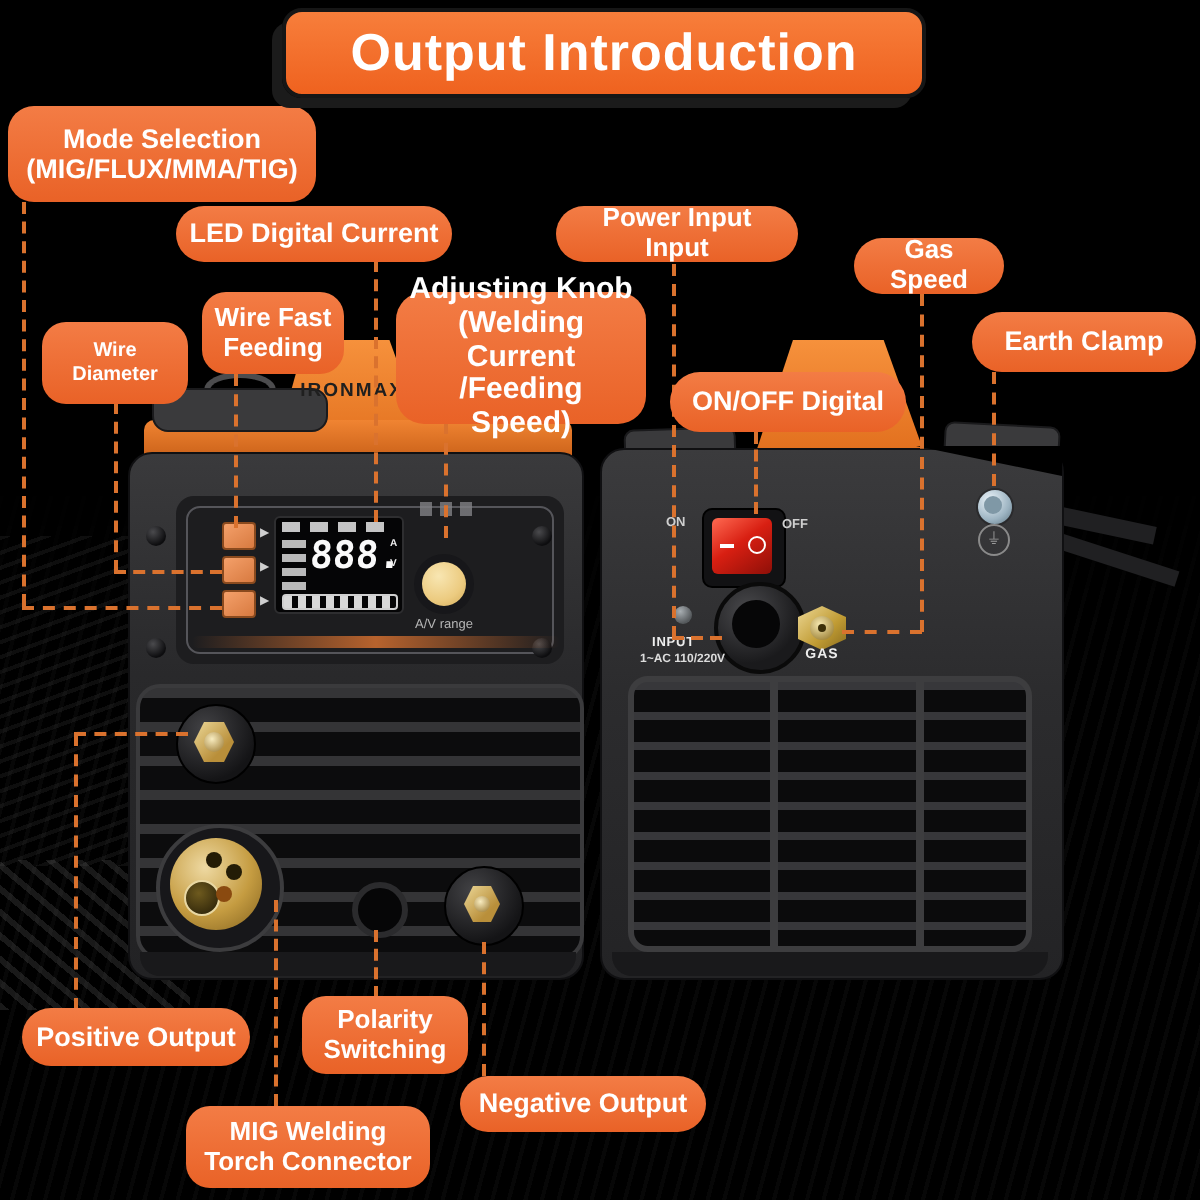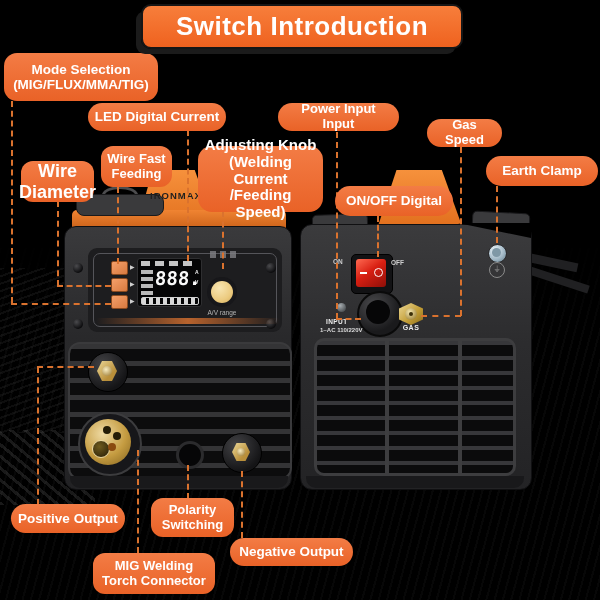--- a/index.html
+++ b/index.html
@@ -22,21 +22,21 @@
     color:#fff;font-size:26px;font-weight:bold;letter-spacing:.5px;}
 
   
   .callout{position:absolute;z-index:30;background:linear-gradient(180deg,#f37c45,#e96227);
     color:#fff;font-weight:bold;border-radius:15px;display:flex;align-items:center;justify-content:center;
     text-align:center;white-space:pre-line;line-height:1.12;padding:2px 6px;box-sizing:border-box;}
   #co-mode{left:4px;top:53px;width:154px;height:48px;font-size:13.5px;border-radius:13px;}
   #co-led{left:88px;top:103px;width:138px;height:28px;font-size:13.5px;}
   #co-power{left:278px;top:103px;width:121px;height:28px;font-size:13px;}
   #co-gas{left:427px;top:119px;width:75px;height:28px;font-size:13px;}
-  #co-wd{left:21px;top:161px;width:73px;height:41px;font-size:18px;border-radius:12px;}
+  #co-wd{left:21px;top:161px;width:73px;height:41px;font-size:10px;border-radius:12px;}
   #co-wf{left:101px;top:146px;width:71px;height:41px;font-size:13px;border-radius:12px;}
   #co-adj{left:198px;top:146px;width:125px;height:66px;font-size:15px;border-radius:14px;}
   #co-sw{left:335px;top:186px;width:118px;height:30px;font-size:13.5px;}
   #co-ec{left:486px;top:156px;width:112px;height:30px;font-size:13.5px;}
   #co-pos{left:11px;top:504px;width:114px;height:29px;font-size:13.5px;}
   #co-pol{left:151px;top:498px;width:83px;height:39px;font-size:13px;border-radius:12px;}
   #co-mig{left:93px;top:553px;width:122px;height:41px;font-size:13px;border-radius:12px;}
   #co-neg{left:230px;top:538px;width:123px;height:28px;font-size:13.5px;}
 
   
@@ -186,21 +186,21 @@
   #bm-base{left:306px;top:476px;width:218px;height:12px;background:#19191b;border-radius:0 0 10px 10px;}
 </style>
 </head>
 <body>
 
 <div id="stage">
   <div id="bg-tex"></div>
   <div id="side-tex"></div>
   <div id="floor-tex"></div>
 
-  <div id="title-banner">Switch Introduction</div>
+  <div id="title-banner">Output Introduction</div>
 
   <div class="dl-v" id="ln-mode-v"></div>
   <div class="dl-h" id="ln-mode-h"></div>
   <div class="dl-v" id="ln-wd-v"></div>
   <div class="dl-h" id="ln-wd-h"></div>
   <div class="dl-v" id="ln-wf-v"></div>
   <div class="dl-v" id="ln-led-v"></div>
   <div class="dl-v" id="ln-adj-v"></div>
   <div class="dl-v" id="ln-pw-v"></div>
   <div class="dl-h" id="ln-pw-h"></div>

